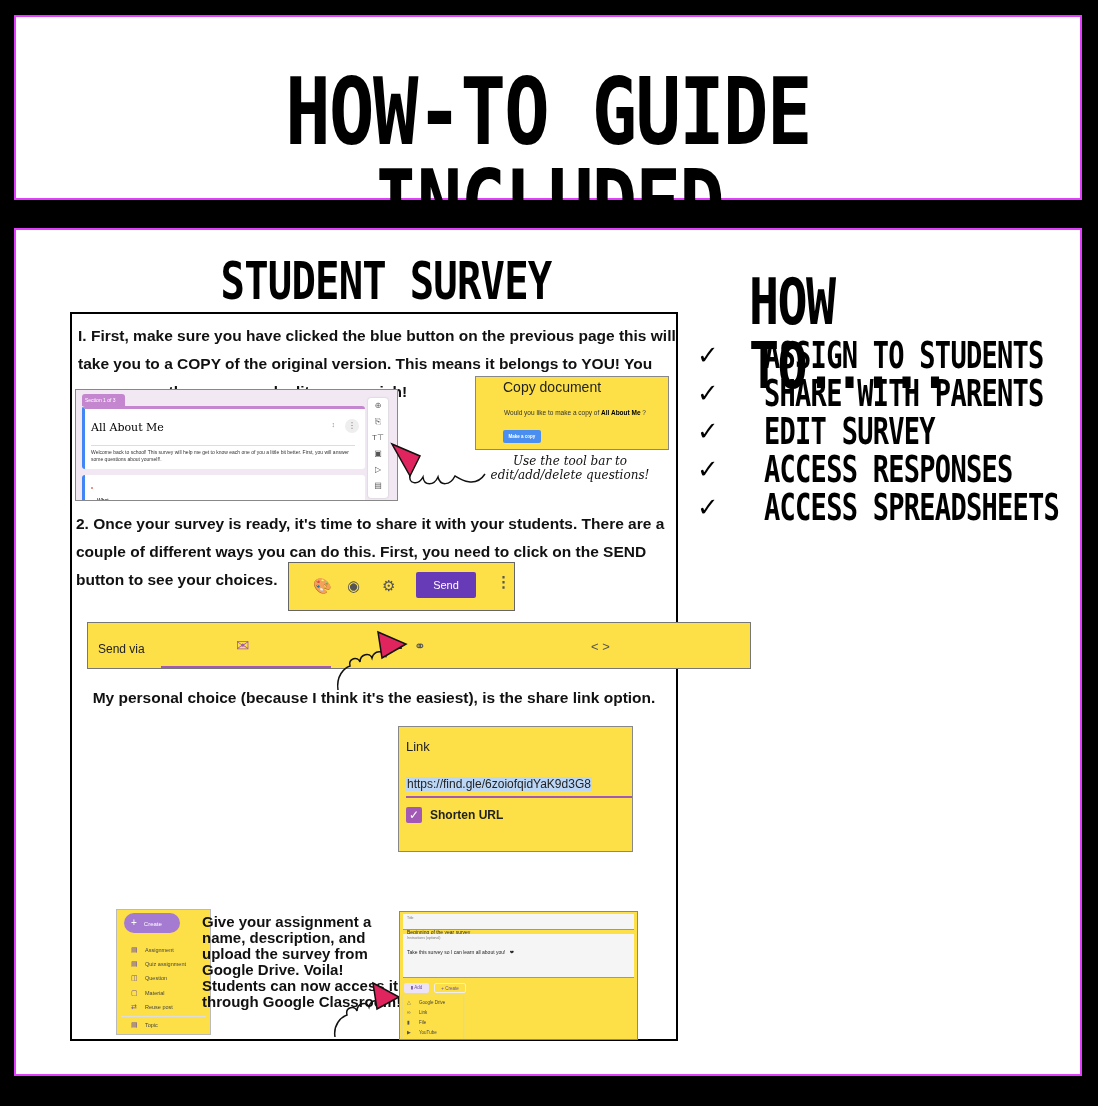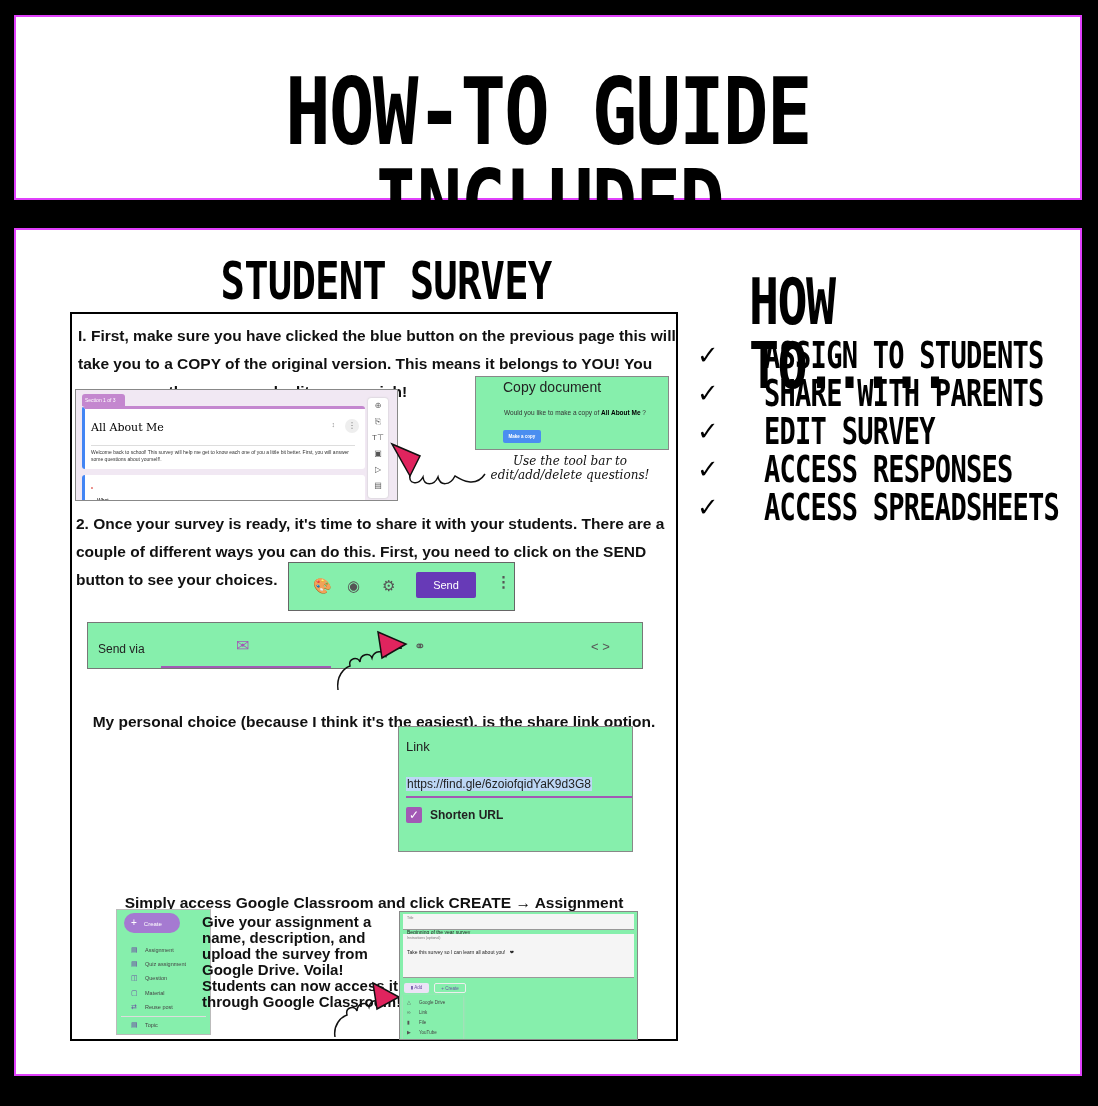--- a/index.html
+++ b/index.html
@@ -22,21 +22,21 @@
     font-family: "DejaVu Sans Mono", monospace; font-weight: bold; font-size: 52px;
     line-height: 1; transform: scaleX(0.78); transform-origin: center; letter-spacing: -1px;
   }
 
   .doc-frame {
     position: absolute; left: 54px; top: 82px; width: 608px; height: 729px;
     border: 2px solid #000; background: #fff;
   }
   .para { position: absolute; font-size: 15.5px; line-height: 28px; font-weight: bold; color: #111; }
 
-  .shot { position: absolute; border: 1px solid #888; background: #86efac; overflow: hidden; }
+  .shot { position: absolute; border: 1px solid #888; background: #fde047; overflow: hidden; }
 
   
   #forms-shot { left: 3px; top: 75px; width: 323px; height: 112px; background: #f1e8f3; }
   .sec-tab { position: absolute; left: 6px; top: 4px; width: 43px; height: 12px; background: #c487cf;
     color: #fff; font-size: 5px; padding: 3px 3px; border-radius: 3px 3px 0 0; }
   .form-card { position: absolute; left: 6px; top: 16px; width: 283px; height: 63px; background: #fff;
     border-top: 3px solid #c487cf; border-left: 3px solid #4285f4; border-radius: 3px; }
   .form-card h3 { font-family: "DejaVu Serif", serif; font-weight: normal; font-size: 11px; position: absolute; left: 6px; top: 12px; }
   .form-card .desc { position: absolute; left: 6px; top: 36px; right: 10px; font-size: 5px; line-height: 7px; color: #333; border-top: 1px solid #ddd; padding-top: 3px; }
   .form-card .kebab { position: absolute; right: 6px; top: 10px; width: 14px; height: 14px; border-radius: 50%; background: #eee; font-size: 8px; text-align: center; line-height: 14px; color: #666; }
@@ -56,21 +56,21 @@
 
   .script-note { position: absolute; font-family: "DejaVu Serif", serif; font-style: italic; font-size: 12px; line-height: 14px; text-align: center; color: #111; }
 
   
   #send-shot { left: 216px; top: 248px; width: 227px; height: 49px; border-color: #666; }
   #send-shot .ic { position: absolute; top: 14px; font-size: 15px; color: #555; }
   #send-shot .send { position: absolute; left: 127px; top: 9px; width: 60px; height: 26px; background: #673ab7; color: #fff; font-size: 11px; text-align: center; line-height: 26px; border-radius: 2px; }
   #send-shot .more { position: absolute; left: 207px; top: 10px; font-size: 15px; color: #555; font-weight: bold; }
 
   
-  #sendvia-shot { left: 15px; top: 308px; width: 556px; height: 47px; border-color: #777; }
+  #sendvia-shot { left: 15px; top: 308px; width: 664px; height: 47px; border-color: #777; }
   #sendvia-shot .lbl { position: absolute; left: 10px; top: 19px; font-size: 12px; color: #222; }
   #sendvia-shot .mail { position: absolute; left: 148px; top: 13px; font-size: 16px; color: #a259b5; }
   #sendvia-shot .uline { position: absolute; left: 73px; bottom: 0; width: 170px; height: 2px; background: #a259b5; }
   #sendvia-shot .link { position: absolute; left: 326px; top: 15px; font-size: 14px; color: #555; }
   #sendvia-shot .code { position: absolute; left: 503px; top: 16px; font-size: 13px; color: #555; }
 
   
   #link-shot { left: 326px; top: 412px; width: 235px; height: 126px; border-color: #888; }
   #link-shot .lbl { position: absolute; left: 7px; top: 12px; font-size: 13px; color: #222; }
   #link-shot .url { position: absolute; left: 7px; top: 50px; font-size: 12px; color: #222; background: #bcd7f5; padding: 0 1px; }
@@ -179,32 +179,31 @@
       <div class="uline"></div>
       <span class="link">⚭</span>
       <span class="code">&lt; &gt;</span>
     </div>
 
     <svg class="arrow" style="left:258px; top:312px;" width="90" height="65">
       <path d="M8,64 C6,50 14,42 20,40 C18,32 28,30 30,36 C30,28 40,26 42,32 C44,24 54,24 56,30 C58,24 66,22 72,22" fill="none" stroke="#111" stroke-width="1.5"></path>
       <polygon points="48,6 76,18 52,32" fill="#e0245e" stroke="#111" stroke-width="1.5"></polygon>
     </svg>
 
-    <div class="para" style="left:0; top:370px; width:604px; text-align:center;margin-top:24px;">My personal choice (because I think it's the easiest), is the share link option.</div>
+    <div class="para" style="left:0; top:370px; width:604px; text-align:center;">My personal choice (because I think it's the easiest), is the share link option.</div>
 
 
     <div id="link-shot" class="shot">
       <div class="lbl">Link</div>
       <div class="url">https://find.gle/6zoiofqidYaK9d3G8</div>
       <div class="uline"></div>
       <div class="chk">✓</div>
       <div class="chklbl">Shorten URL</div>
     </div>
 
-    <div class="para" style="left:0; top:575px; width:604px; text-align:center;">Simply access Google Classroom and click CREATE → Assignment</div>
 
     <div id="create-shot" class="shot">
       <div class="cbtn"><b>+</b><span>Create</span></div>
       <ul>
         <li><span class="mi">▤</span><span>Assignment</span></li>
         <li><span class="mi">▤</span><span>Quiz assignment</span></li>
         <li><span class="mi">◫</span><span>Question</span></li>
         <li><span class="mi">▢</span><span>Material</span></li>
         <li><span class="mi">⇄</span><span>Reuse post</span></li>
       </ul>

